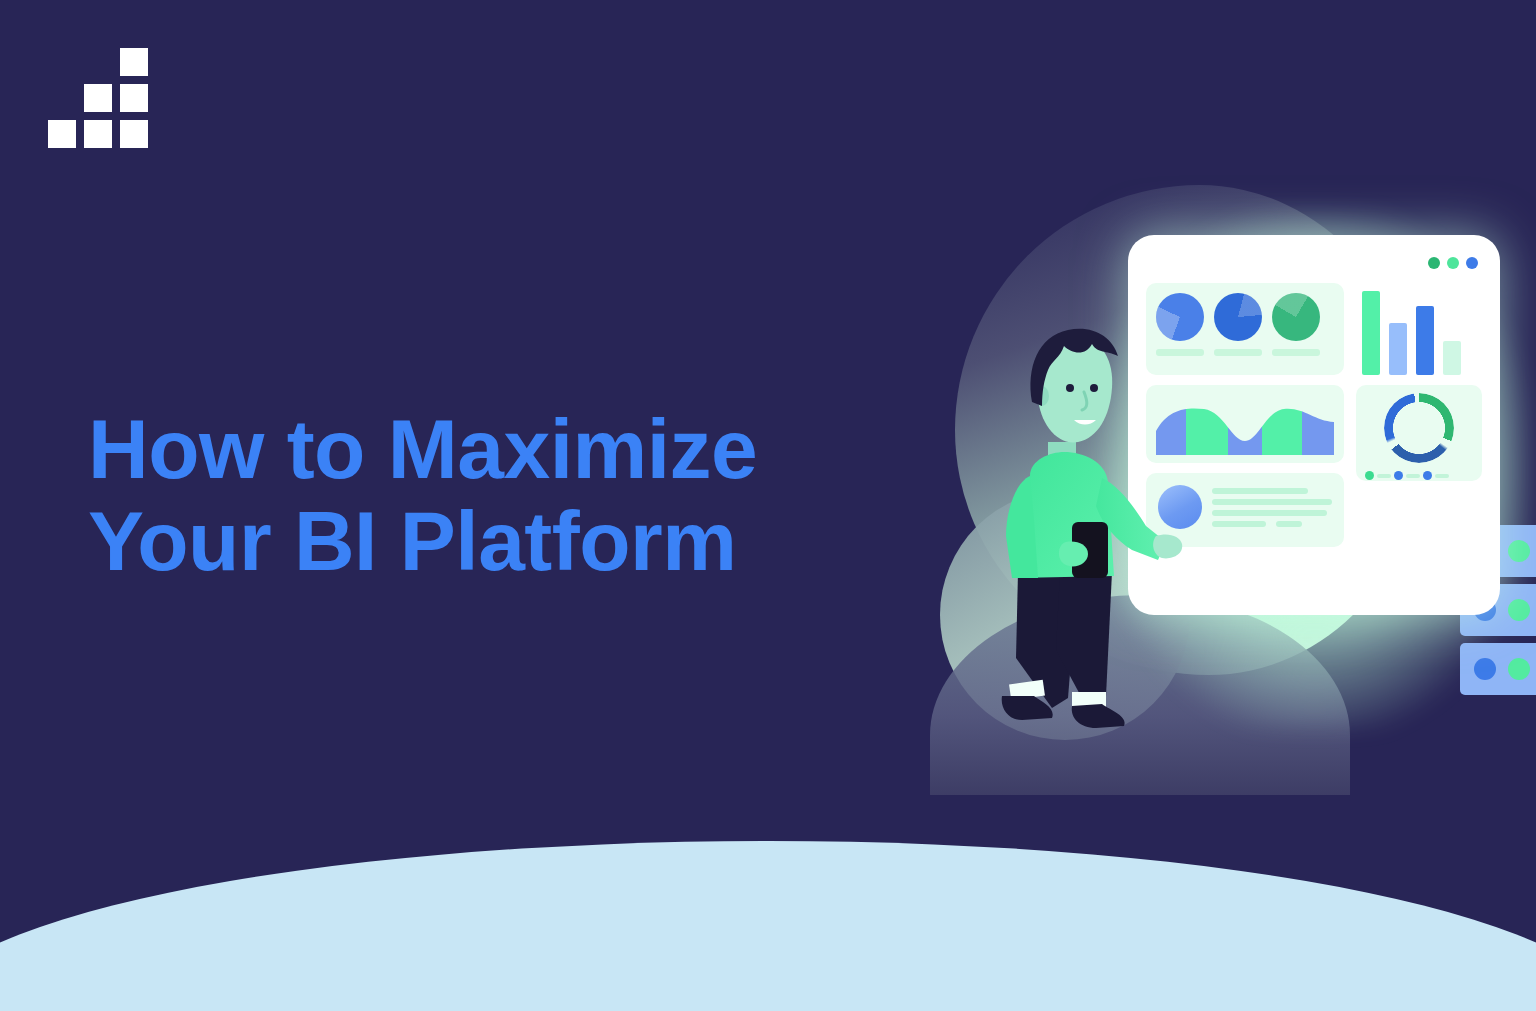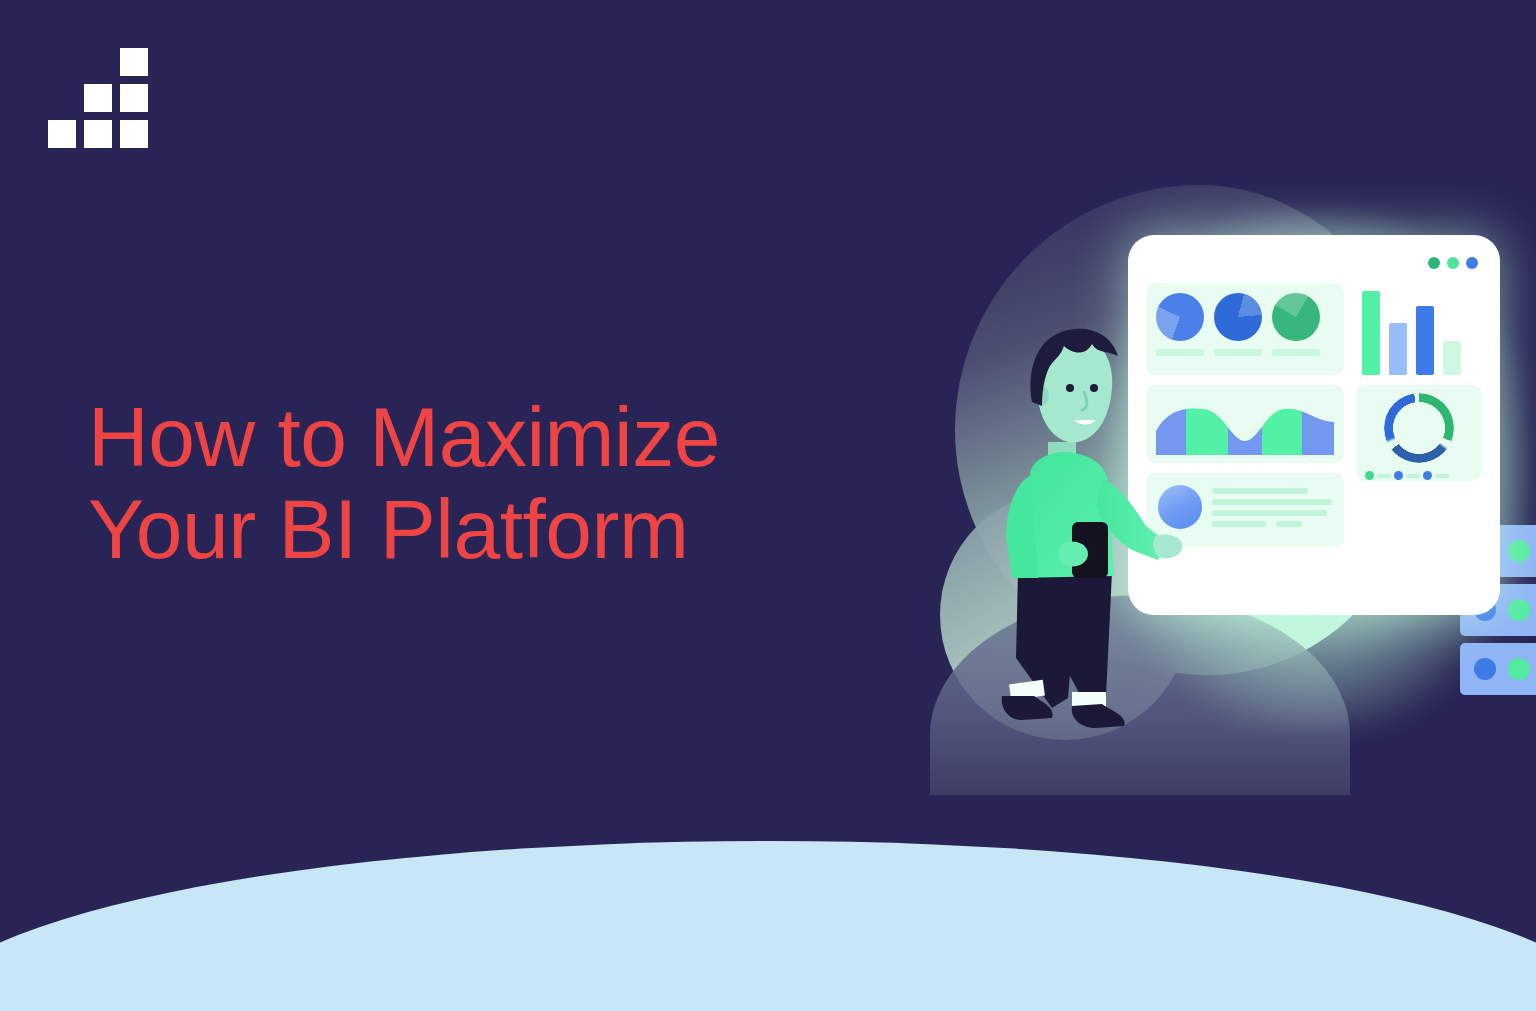--- a/index.html
+++ b/index.html
@@ -211,26 +211,26 @@
     position: absolute;
     width: 28px;
     height: 28px;
     background: #FFFFFF;
   }
 
   
   #headline {
     position: absolute;
     left: 88px;
-    top: 392px;
+    top: 404px;
     width: 820px;
-    color: #ef4444;
+    color: #3b82f6;
     font-size: 84px;
     line-height: 1.09;
-    font-weight: 400;
+    font-weight: 700;
     letter-spacing: -0.5px;
   }
   #headline .l2 { display: block; }
 </style>
 </head>
 <body>
 
 <div id="stage">
 
   <div id="bottom-wave"></div>

